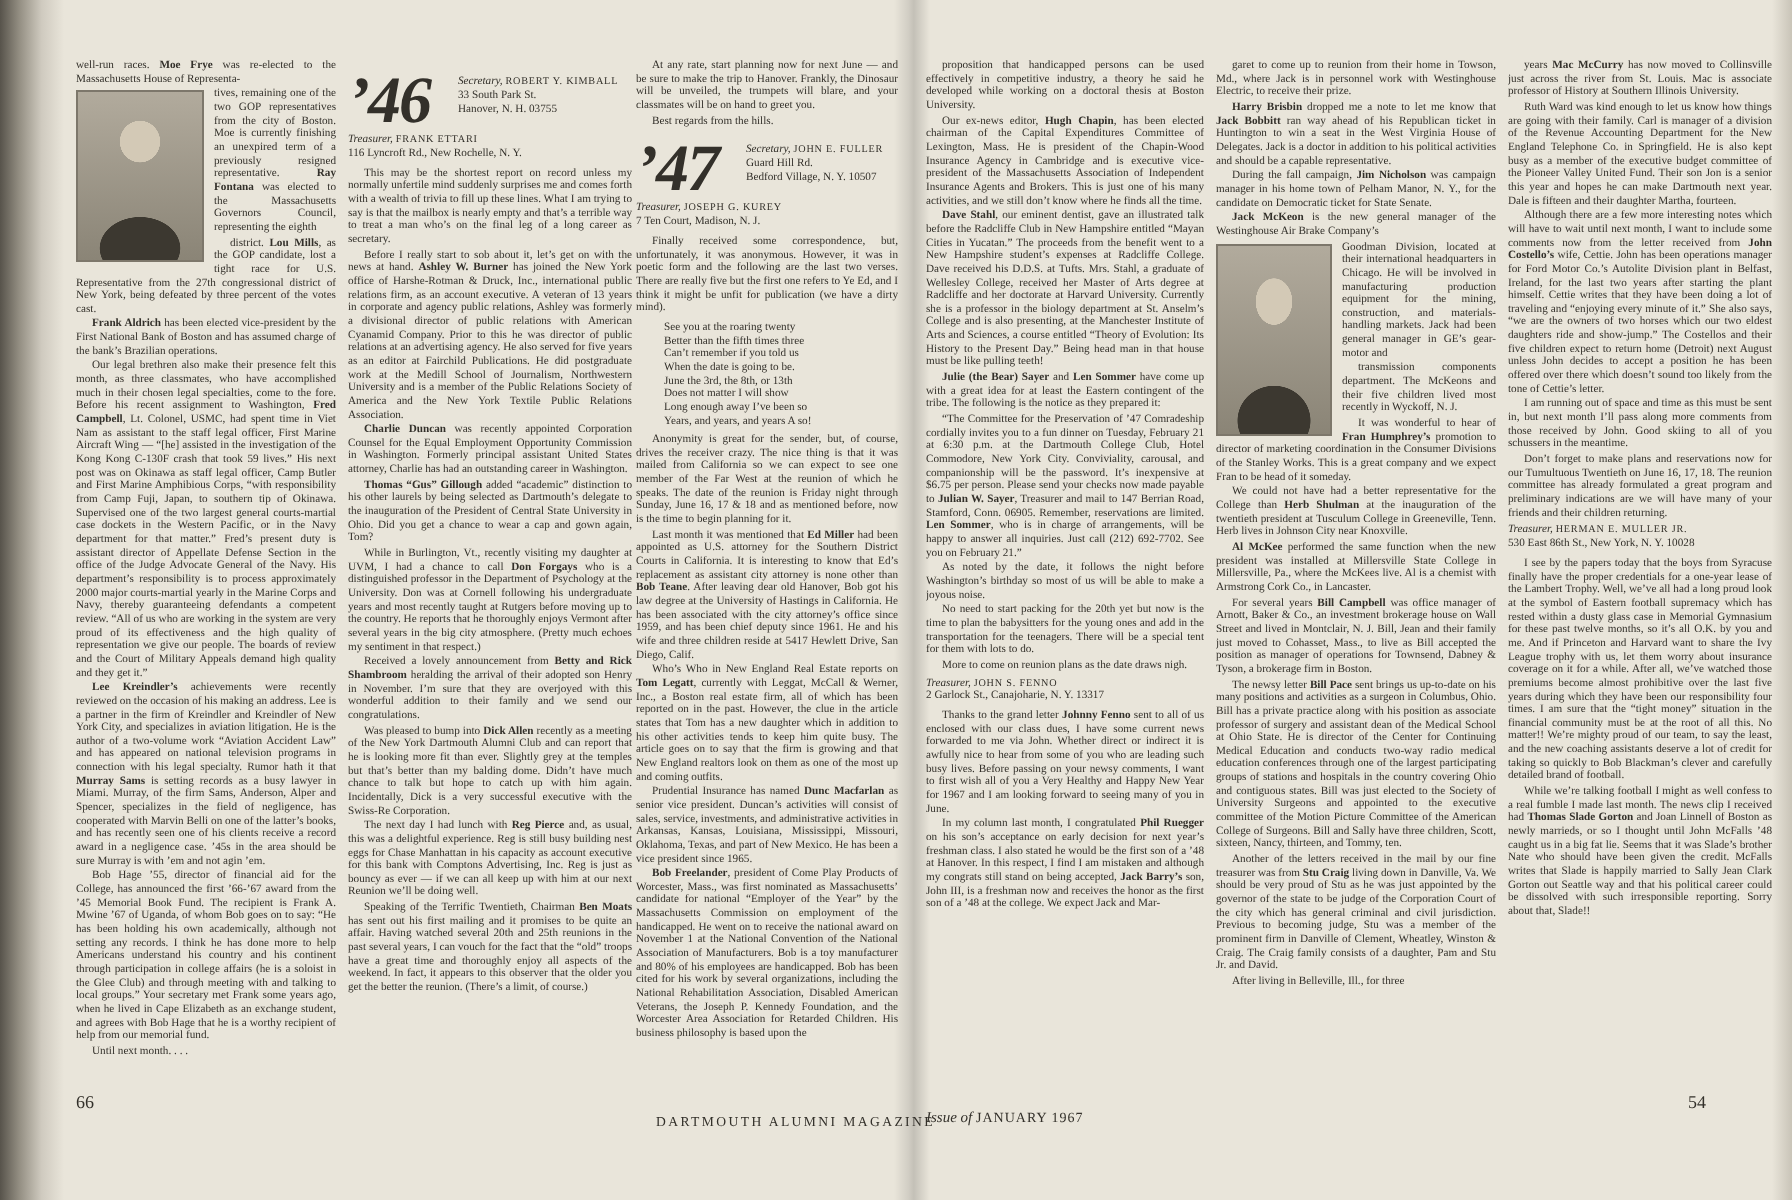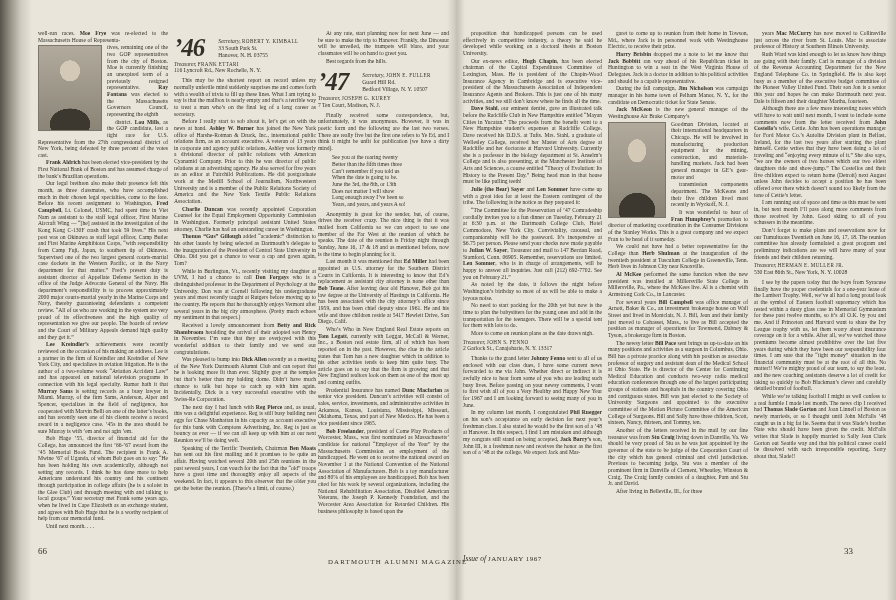--- a/index.html
+++ b/index.html
@@ -11,21 +11,21 @@
   .gutter{position:absolute;left:447px;top:0;bottom:0;width:18px;
     background:linear-gradient(90deg,rgba(0,0,0,0),rgba(0,0,0,0.10) 40%,rgba(0,0,0,0.16) 55%,rgba(0,0,0,0));}
   .col{position:absolute;top:30px;height:522px;overflow:hidden;text-align:justify;
     font-size:5.6px;line-height:1.19;letter-spacing:0;}
   .col p{margin:0 0 1px 0;text-indent:8px;}
   .col p.noindent{text-indent:0;}
   .col p.addr{margin:0;text-indent:0;text-align:left;line-height:1.25;}
   .col p.poem-line{margin:0 0 0 14px;text-indent:0;text-align:left;}
   .poem{margin:3px 0;}
   .section-head{display:flex;align-items:flex-start;text-align:left;margin:7px 0 1px 0;}
-  .year{font-size:25px;font-weight:bold;font-style:italic;line-height:0.85;letter-spacing:-1px;
+  .year{font-size:33px;font-weight:bold;font-style:italic;line-height:0.85;letter-spacing:-1px;
     margin-right:14px;white-space:nowrap;}
   .officers{padding-top:1px;}
   .role{font-style:italic;}
   .oname{font-size:5.1px;letter-spacing:0.4px;}
   .treas-block{text-align:left;margin:2px 0 3px 0;}
   .photo{float:left;width:64px;height:86px;margin:1px 5px 2px 0;
     background:
       radial-gradient(ellipse 26% 20% at 50% 30%,#d3c9b6 60%,rgba(0,0,0,0) 61%),
       radial-gradient(ellipse 52% 30% at 50% 92%,#3c3830 60%,rgba(0,0,0,0) 61%),
       linear-gradient(180deg,#b2ab9d,#8a8476);
@@ -203,14 +203,14 @@
         <p class="para">While we’re talking football I might as well confess to a real fumble I made last month. The news clip I received had <b>Thomas Slade Gorton</b> and Joan Linnell of Boston as newly marrieds, or so I thought until John McFalls ’48 caught us in a big fat lie. Seems that it was Slade’s brother Nate who should have been given the credit. McFalls writes that Slade is happily married to Sally Jean Clark Gorton out Seattle way and that his political career could be dissolved with such irresponsible reporting. Sorry about that, Slade!!</p>
       </div>
   </div>
 
   <div class="footer-item pagenum" style="left:38px;top:546px;">66</div>
   <div class="footer-item mag-title" style="left:328px;top:558px;">DARTMOUTH ALUMNI MAGAZINE</div>
   <div class="footer-item issue-line" style="left:463px;top:554px;">
     <span class="issue-prefix">Issue of</span>
     <span class="issue-date">JANUARY 1967</span>
   </div>
-  <div class="footer-item pagenum" style="left:844px;top:546px;">33</div>
+  <div class="footer-item pagenum" style="left:844px;top:546px;">54</div>
 </div>
 
 </body></html>

